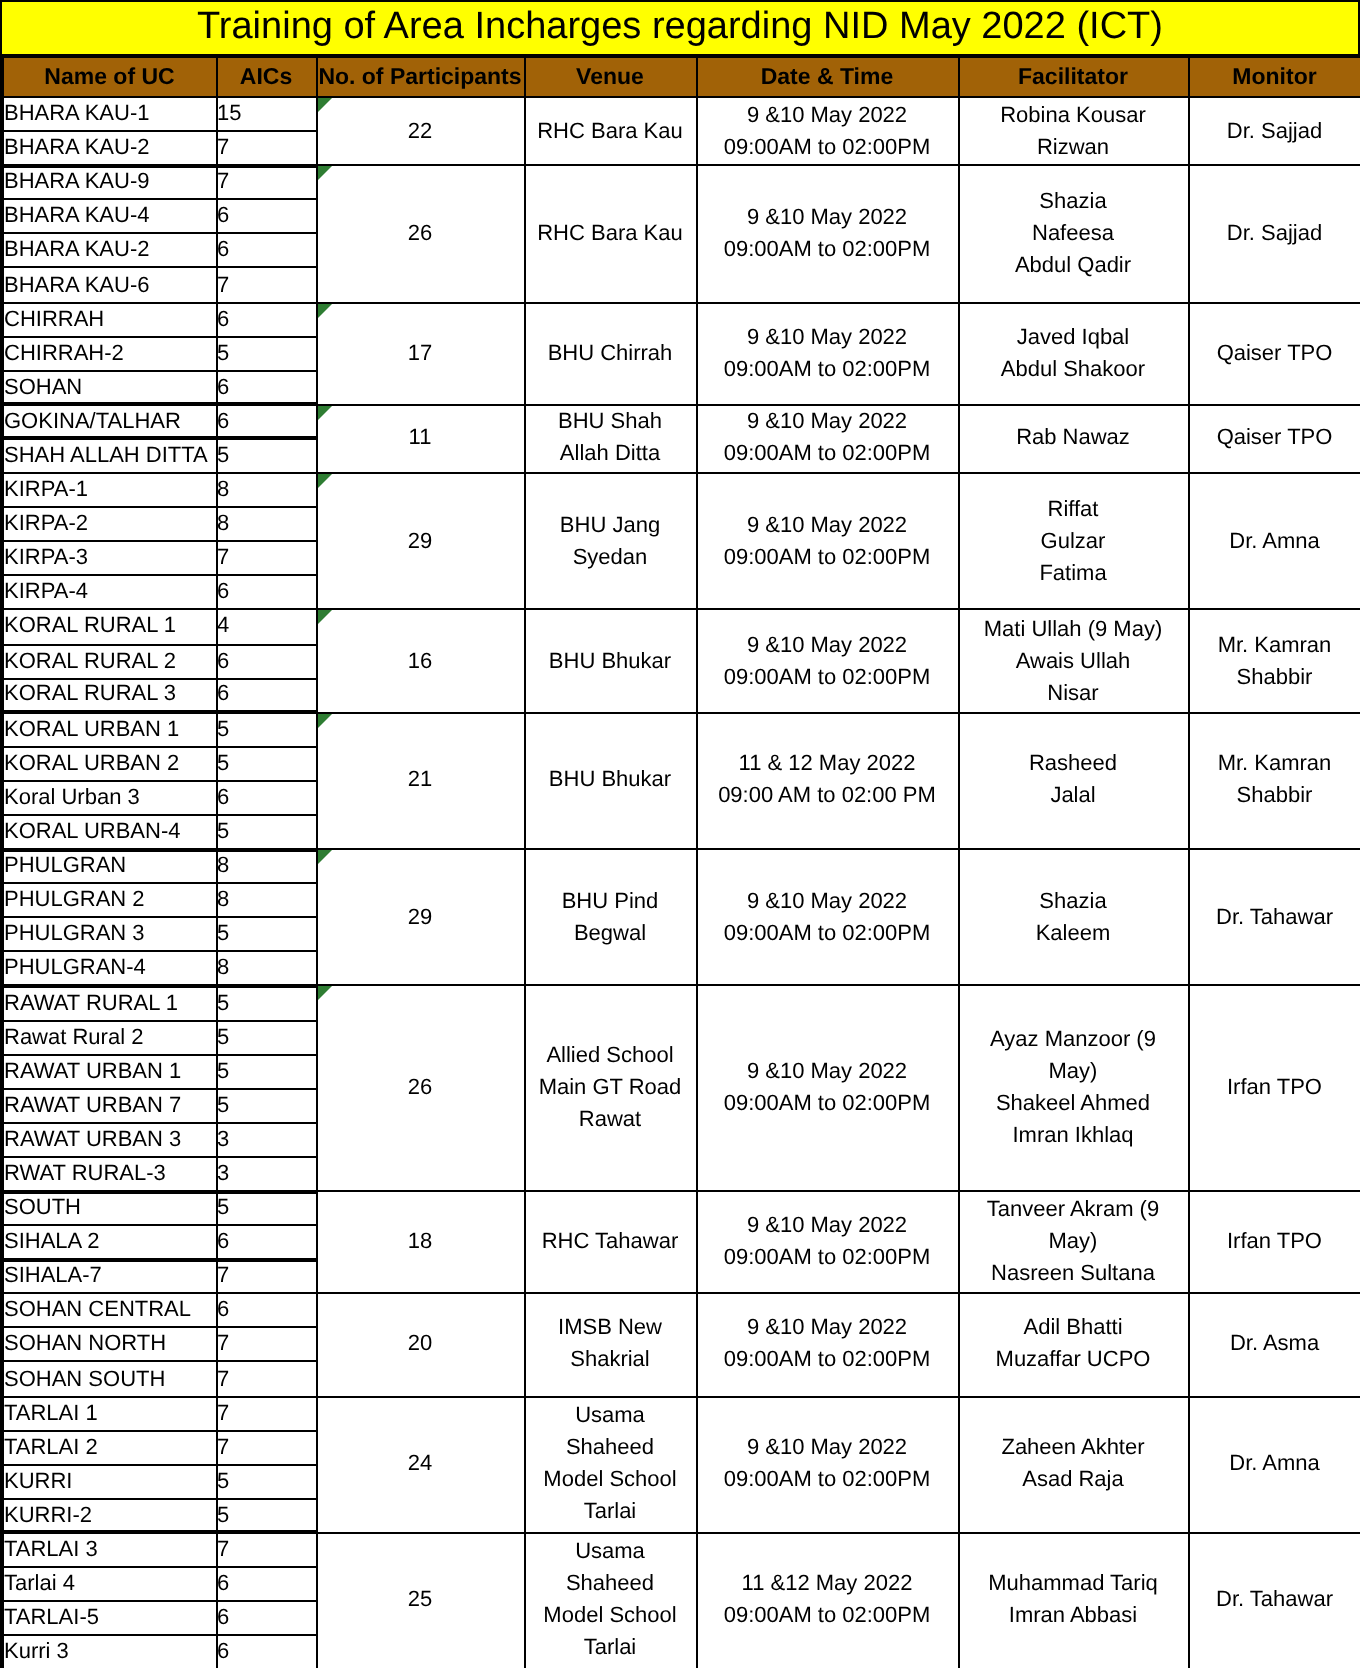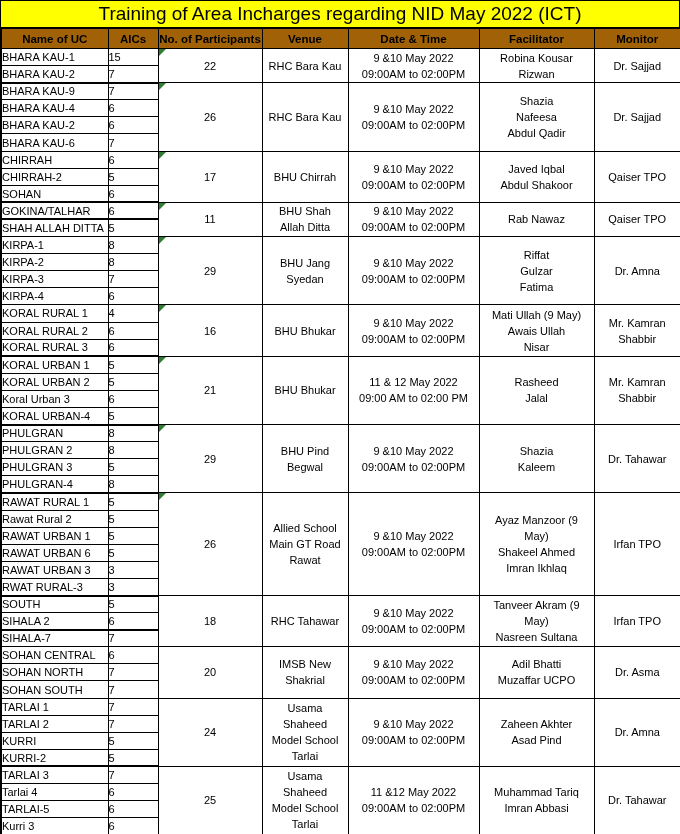--- a/index.html
+++ b/index.html
@@ -274,21 +274,21 @@
         </tr>
         <tr>
           <td class="name">Rawat Rural 2</td>
           <td class="num">5</td>
         </tr>
         <tr>
           <td class="name">RAWAT URBAN 1</td>
           <td class="num">5</td>
         </tr>
         <tr>
-          <td class="name">RAWAT URBAN 6</td>
+          <td class="name">RAWAT URBAN 7</td>
           <td class="num">5</td>
         </tr>
         <tr>
           <td class="name">RAWAT URBAN 3</td>
           <td class="num">3</td>
         </tr>
         <tr>
           <td class="name thick">RWAT RURAL-3</td>
           <td class="num thick">3</td>
         </tr>
@@ -336,21 +336,21 @@
           <td class="name">TARLAI 1</td>
           <td class="num">7</td>
           <td class="merged" rowspan="4"><span>24</span></td>
           <td class="merged" rowspan="4">Usama
 Shaheed
 Model School
 Tarlai</td>
           <td class="merged" rowspan="4">9 &amp;10 May 2022
 09:00AM to 02:00PM</td>
           <td class="merged" rowspan="4">Zaheen Akhter
-Asad Pind</td>
+Asad Raja</td>
           <td class="merged" rowspan="4">Dr. Amna</td>
         </tr>
         <tr>
           <td class="name">TARLAI 2</td>
           <td class="num">7</td>
         </tr>
         <tr>
           <td class="name">KURRI</td>
           <td class="num">5</td>
         </tr>

